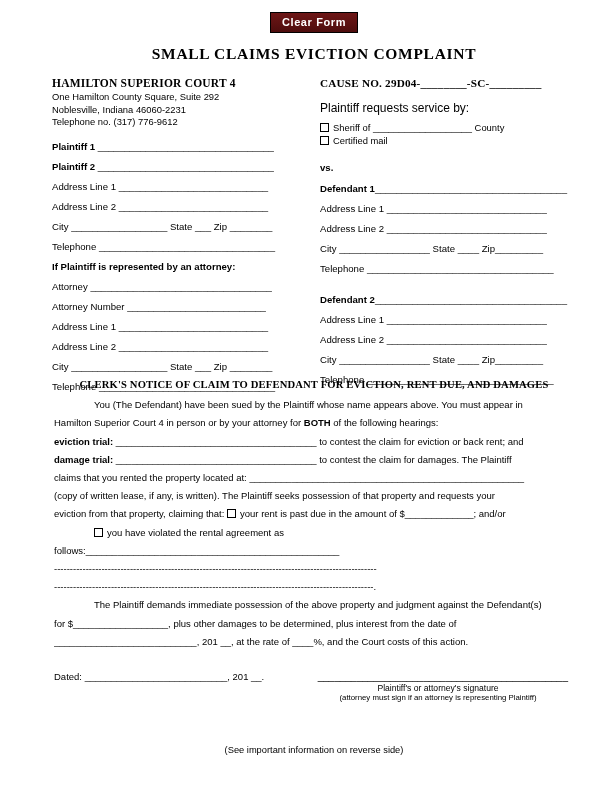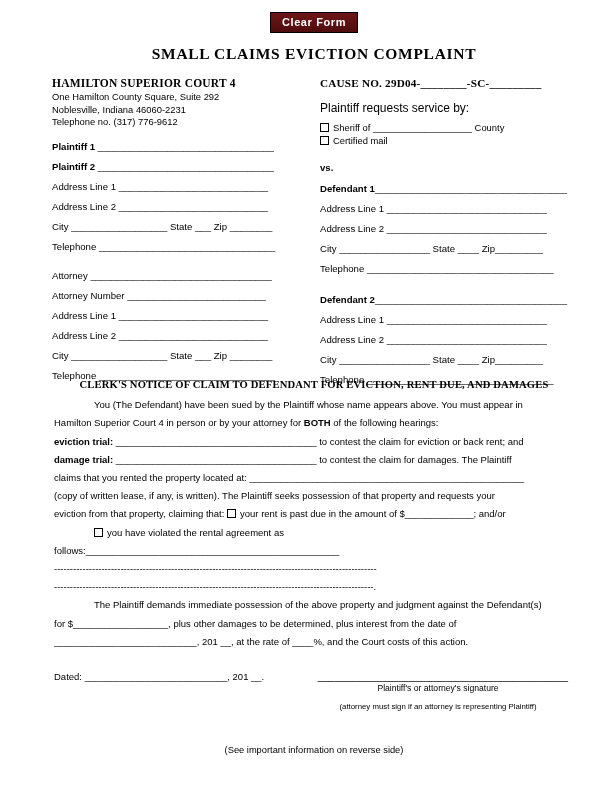--- a/index.html
+++ b/index.html
@@ -175,21 +175,21 @@
     letter-spacing: 0px;
     white-space: nowrap;
     text-align: right;
   }
   .sig-cap1 {
     font-size: 8.6px;
     margin-top: 1px;
   }
   .sig-cap2 {
     font-size: 7.8px;
-    margin-top: 9px;
+    margin-top: 0;
   }
   .footer-note {
     text-align: center;
     font-size: 9.3px;
     font-weight: normal;
     margin-top: 16px;
   }
 </style>
 </head>
 <body>
@@ -232,20 +232,23 @@
         <span class="flabel">City</span><span class="dash"> __________________</span>
         <span class="flabel">State</span><span class="dash"> ___</span>
         <span class="flabel">Zip</span><span class="dash"> ________</span>
       </div>
       <div style="height:9px"></div>
       <div class="frow">
         <span class="flabel">Telephone</span><span class="dash"> _________________________________</span>
       </div>
 
       <div style="height:9px"></div>
+      <div class="frow">
+        <span class="flabel b">If  Plaintiff is represented by an attorney:</span>
+      </div>
       <div style="height:9px"></div>
       <div class="frow">
         <span class="flabel">Attorney</span><span class="dash"> __________________________________</span>
       </div>
       <div style="height:9px"></div>
       <div class="frow">
         <span class="flabel">Attorney Number</span><span class="dash"> __________________________</span>
       </div>
       <div style="height:9px"></div>
       <div class="frow">

